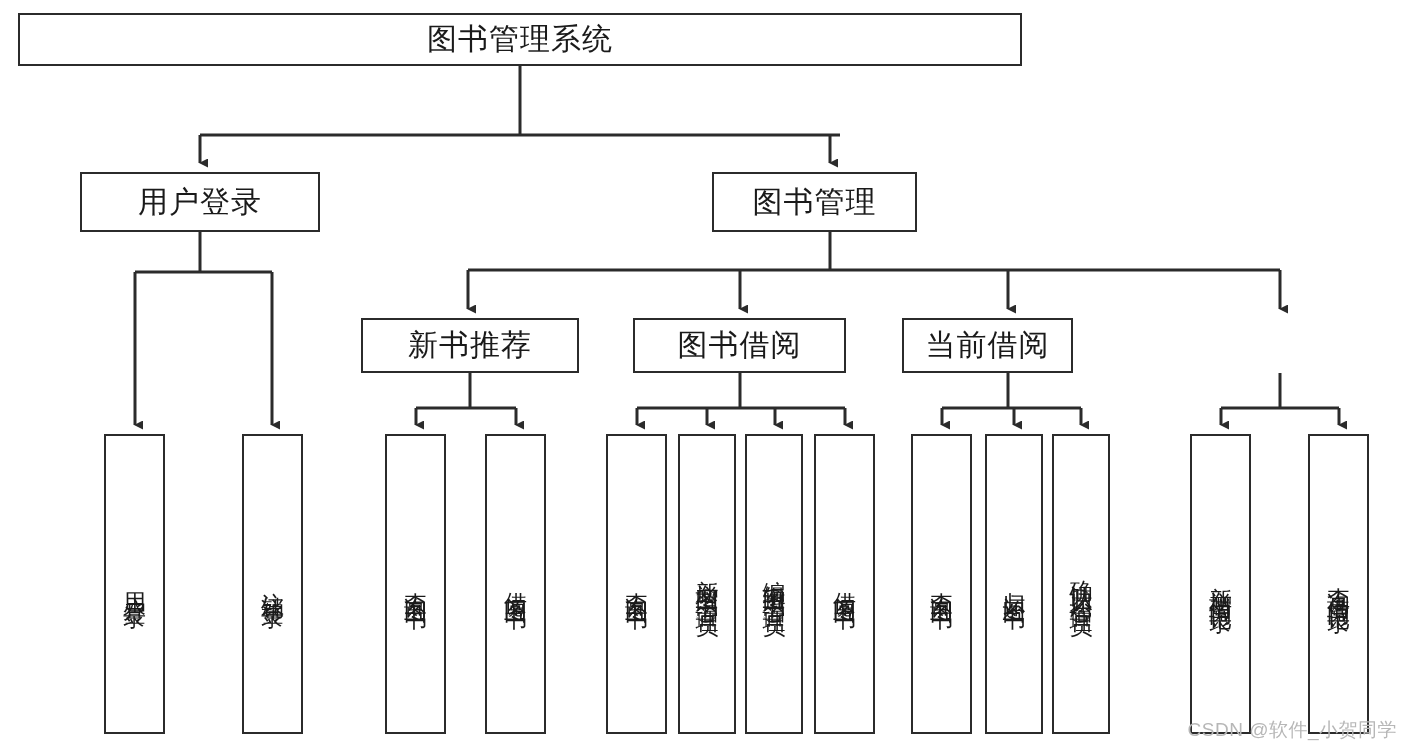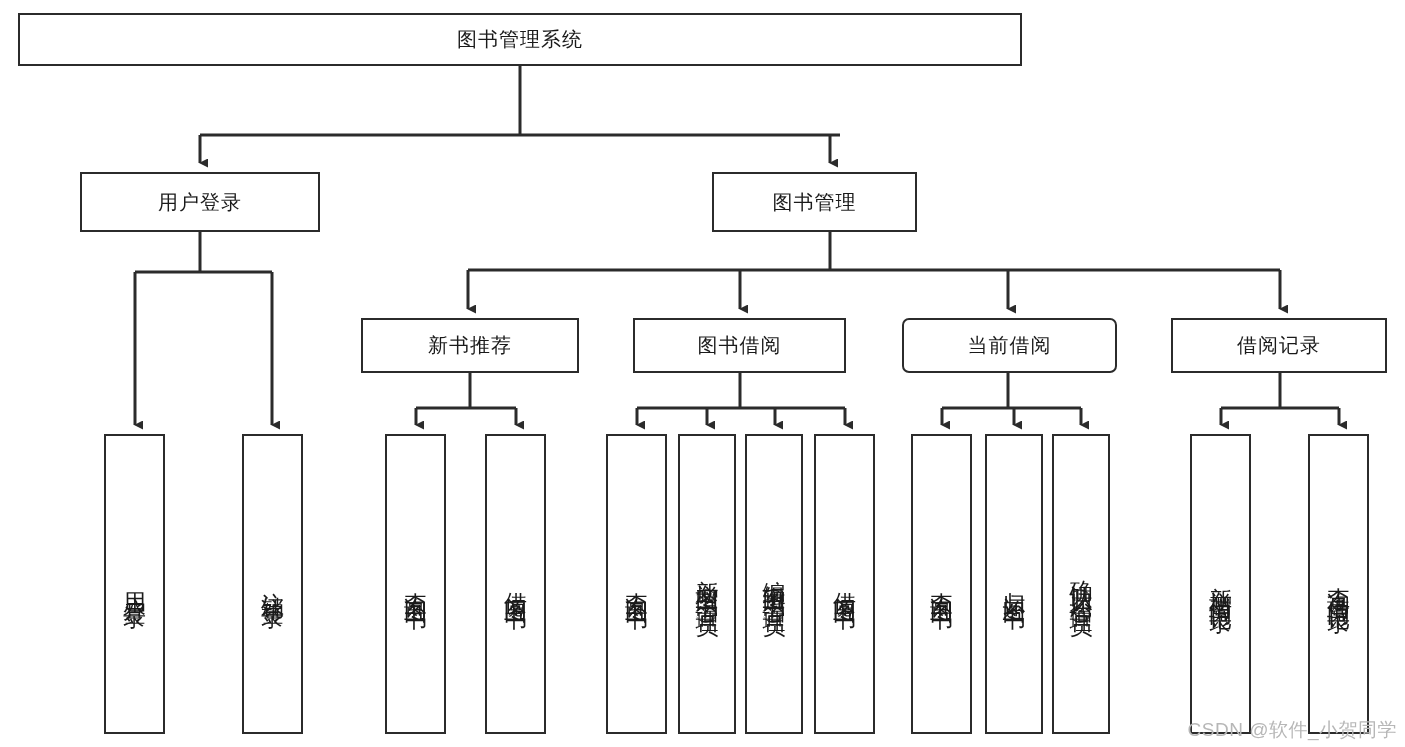--- a/index.html
+++ b/index.html
@@ -29,21 +29,21 @@
     position: absolute;
     box-sizing: border-box;
     background: #ffffff;
     border: 2px solid #2b2b2b;
     display: flex;
     align-items: center;
     justify-content: center;
     color: #1a1a1a;
   }
   .node.horiz {
-    font-size: 20px;
+    font-size: 30px;
     letter-spacing: 1px;
   }
   .node.vert {
     font-size: 23px;
   }
   .node.vert .vlabel {
     writing-mode: vertical-rl;
     text-orientation: upright;
     letter-spacing: 5px;
     line-height: 1;
@@ -128,25 +128,22 @@
   <div class="node horiz" style="left:712px; top:172px; width:205px; height:60px;">
     <span class="hlabel">图书管理</span>
   </div>
 
   <div class="node horiz" style="left:361px; top:318px; width:218px; height:55px;">
     <span class="hlabel">新书推荐</span>
   </div>
   <div class="node horiz" style="left:633px; top:318px; width:213px; height:55px;">
     <span class="hlabel">图书借阅</span>
   </div>
-  <div class="node horiz" style="left:902px; top:318px; width:215px; height:55px;border-radius:7px;">
+  <div class="node horiz" style="left:902px; top:318px; width:171px; height:55px;">
     <span class="hlabel">当前借阅</span>
-  </div>
-  <div class="node horiz" style="left:1171px; top:318px; width:216px; height:55px;">
-    <span class="hlabel">借阅记录</span>
   </div>
 
   <div class="node vert" style="left:104px; top:434px; width:61px; height:300px;">
     <span class="vlabel">用户登录</span>
   </div>
   <div class="node vert" style="left:242px; top:434px; width:61px; height:300px;">
     <span class="vlabel">注销登录</span>
   </div>
 
   <div class="node vert" style="left:385px; top:434px; width:61px; height:300px;">

